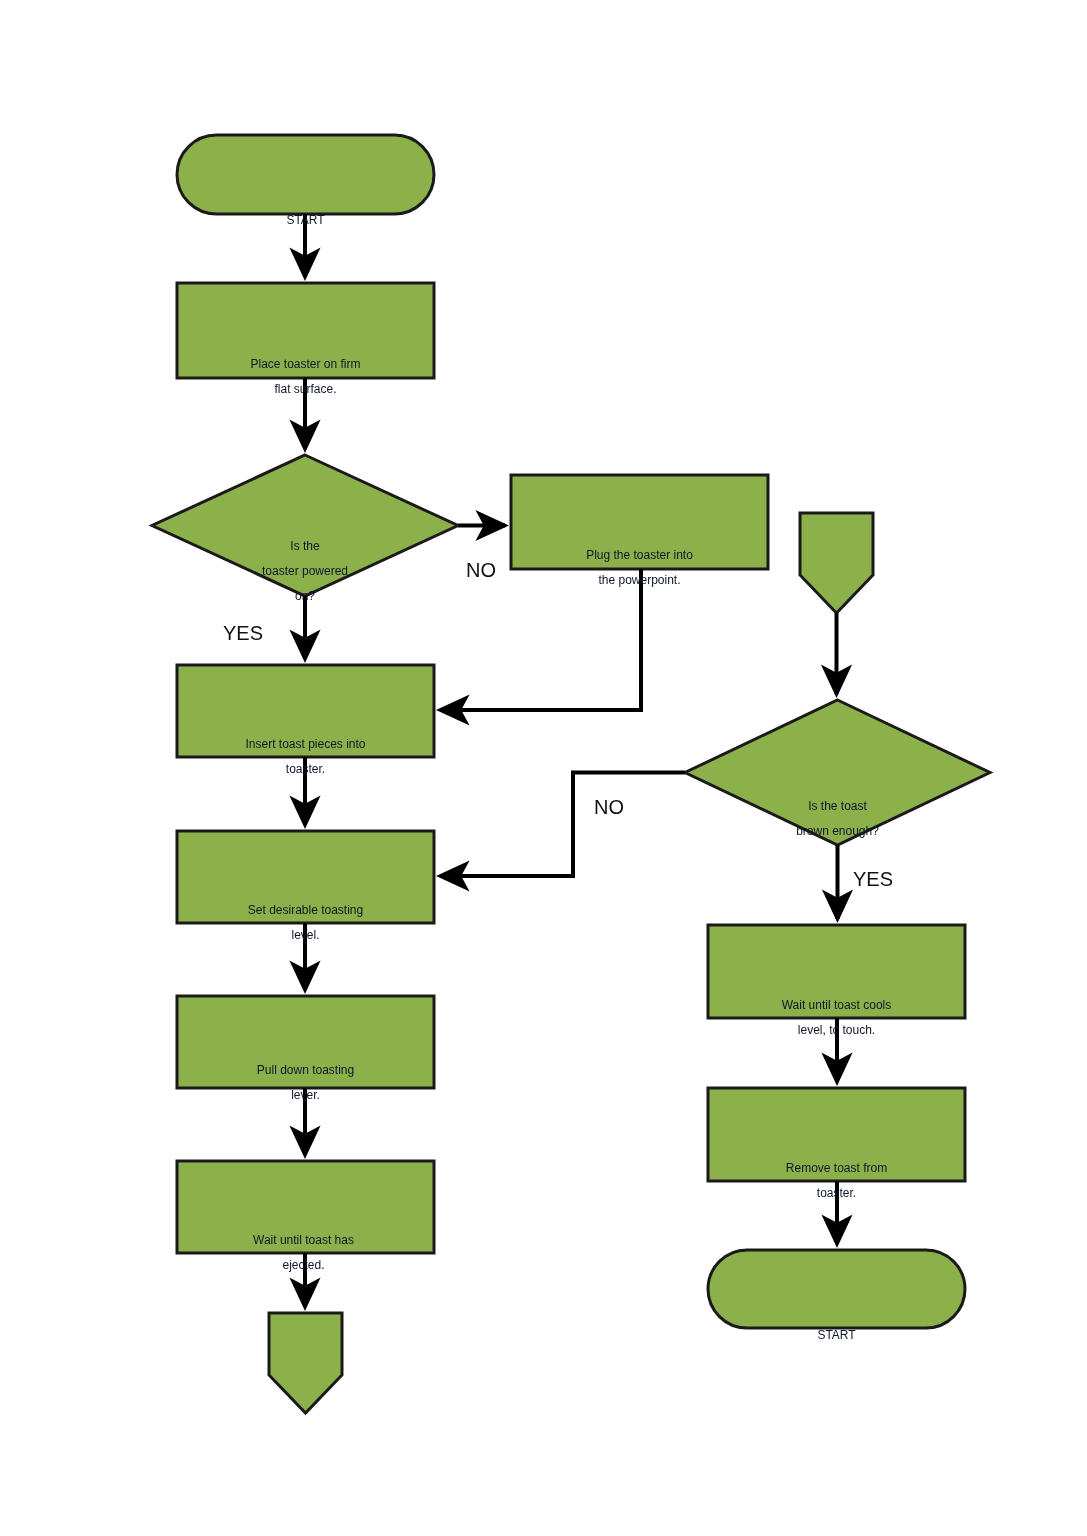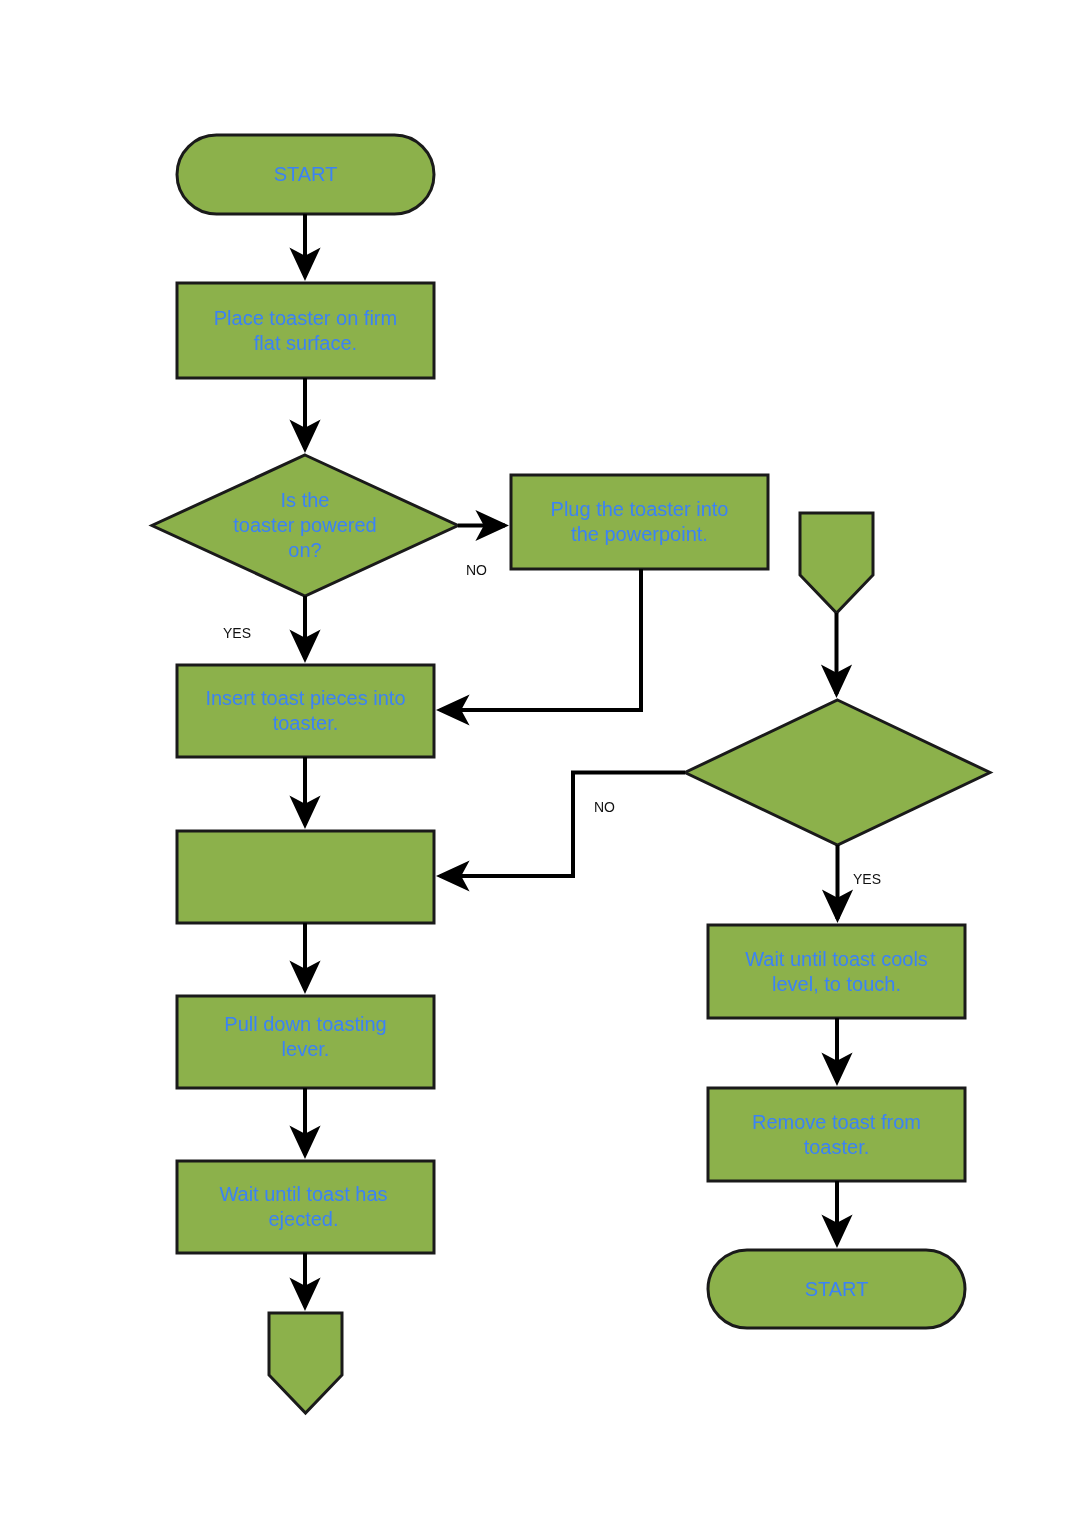--- a/index.html
+++ b/index.html
@@ -23,30 +23,31 @@
     top: 0;
     width: 1087px;
     height: 1536px;
   }
   .node-label {
     position: absolute;
     display: flex;
     align-items: center;
     justify-content: center;
     text-align: center;
-    color: #3b82f6;
-    font-size: 20px;
+    color: #0f172a;
+    font-size: 12px;
     line-height: 25px;
     pointer-events: none;
     white-space: pre-line;
+    margin-top: 46px;
   }
   .branch-label {
     position: absolute;
     color: #111111;
-    font-size: 14px;
+    font-size: 20px;
     line-height: 22px;
     white-space: nowrap;
   }
 </style>
 </head>
 <body>
 
 <div id="canvas">
 
   <svg id="flow-svg" viewBox="0 0 1087 1536">
@@ -115,21 +116,25 @@
 on?</div>
 
   <div class="node-label" style="left:511px; top:475px; width:257px; height:94px;">Plug the toaster into
 the powerpoint.</div>
 
   <div class="node-label" style="left:800px; top:513px; width:73px; height:80px;"></div>
 
   <div class="node-label" style="left:177px; top:665px; width:257px; height:92px;">Insert toast pieces into
 toaster.</div>
 
+  <div class="node-label" style="left:710px; top:700px; width:255px; height:145px;">Is the toast
+brown enough?</div>
 
+  <div class="node-label" style="left:177px; top:831px; width:257px; height:92px;">Set desirable toasting
+level.</div>
 
   <div class="node-label" style="left:708px; top:925px; width:257px; height:93px;">Wait until toast cools
 level, to touch.</div>
 
   <div class="node-label" style="left:177px; top:996px; width:257px; height:81px;">Pull down toasting
 lever.</div>
 
   <div class="node-label" style="left:708px; top:1088px; width:257px; height:93px;border-radius:9px;">Remove toast from
 toaster.</div>
 

